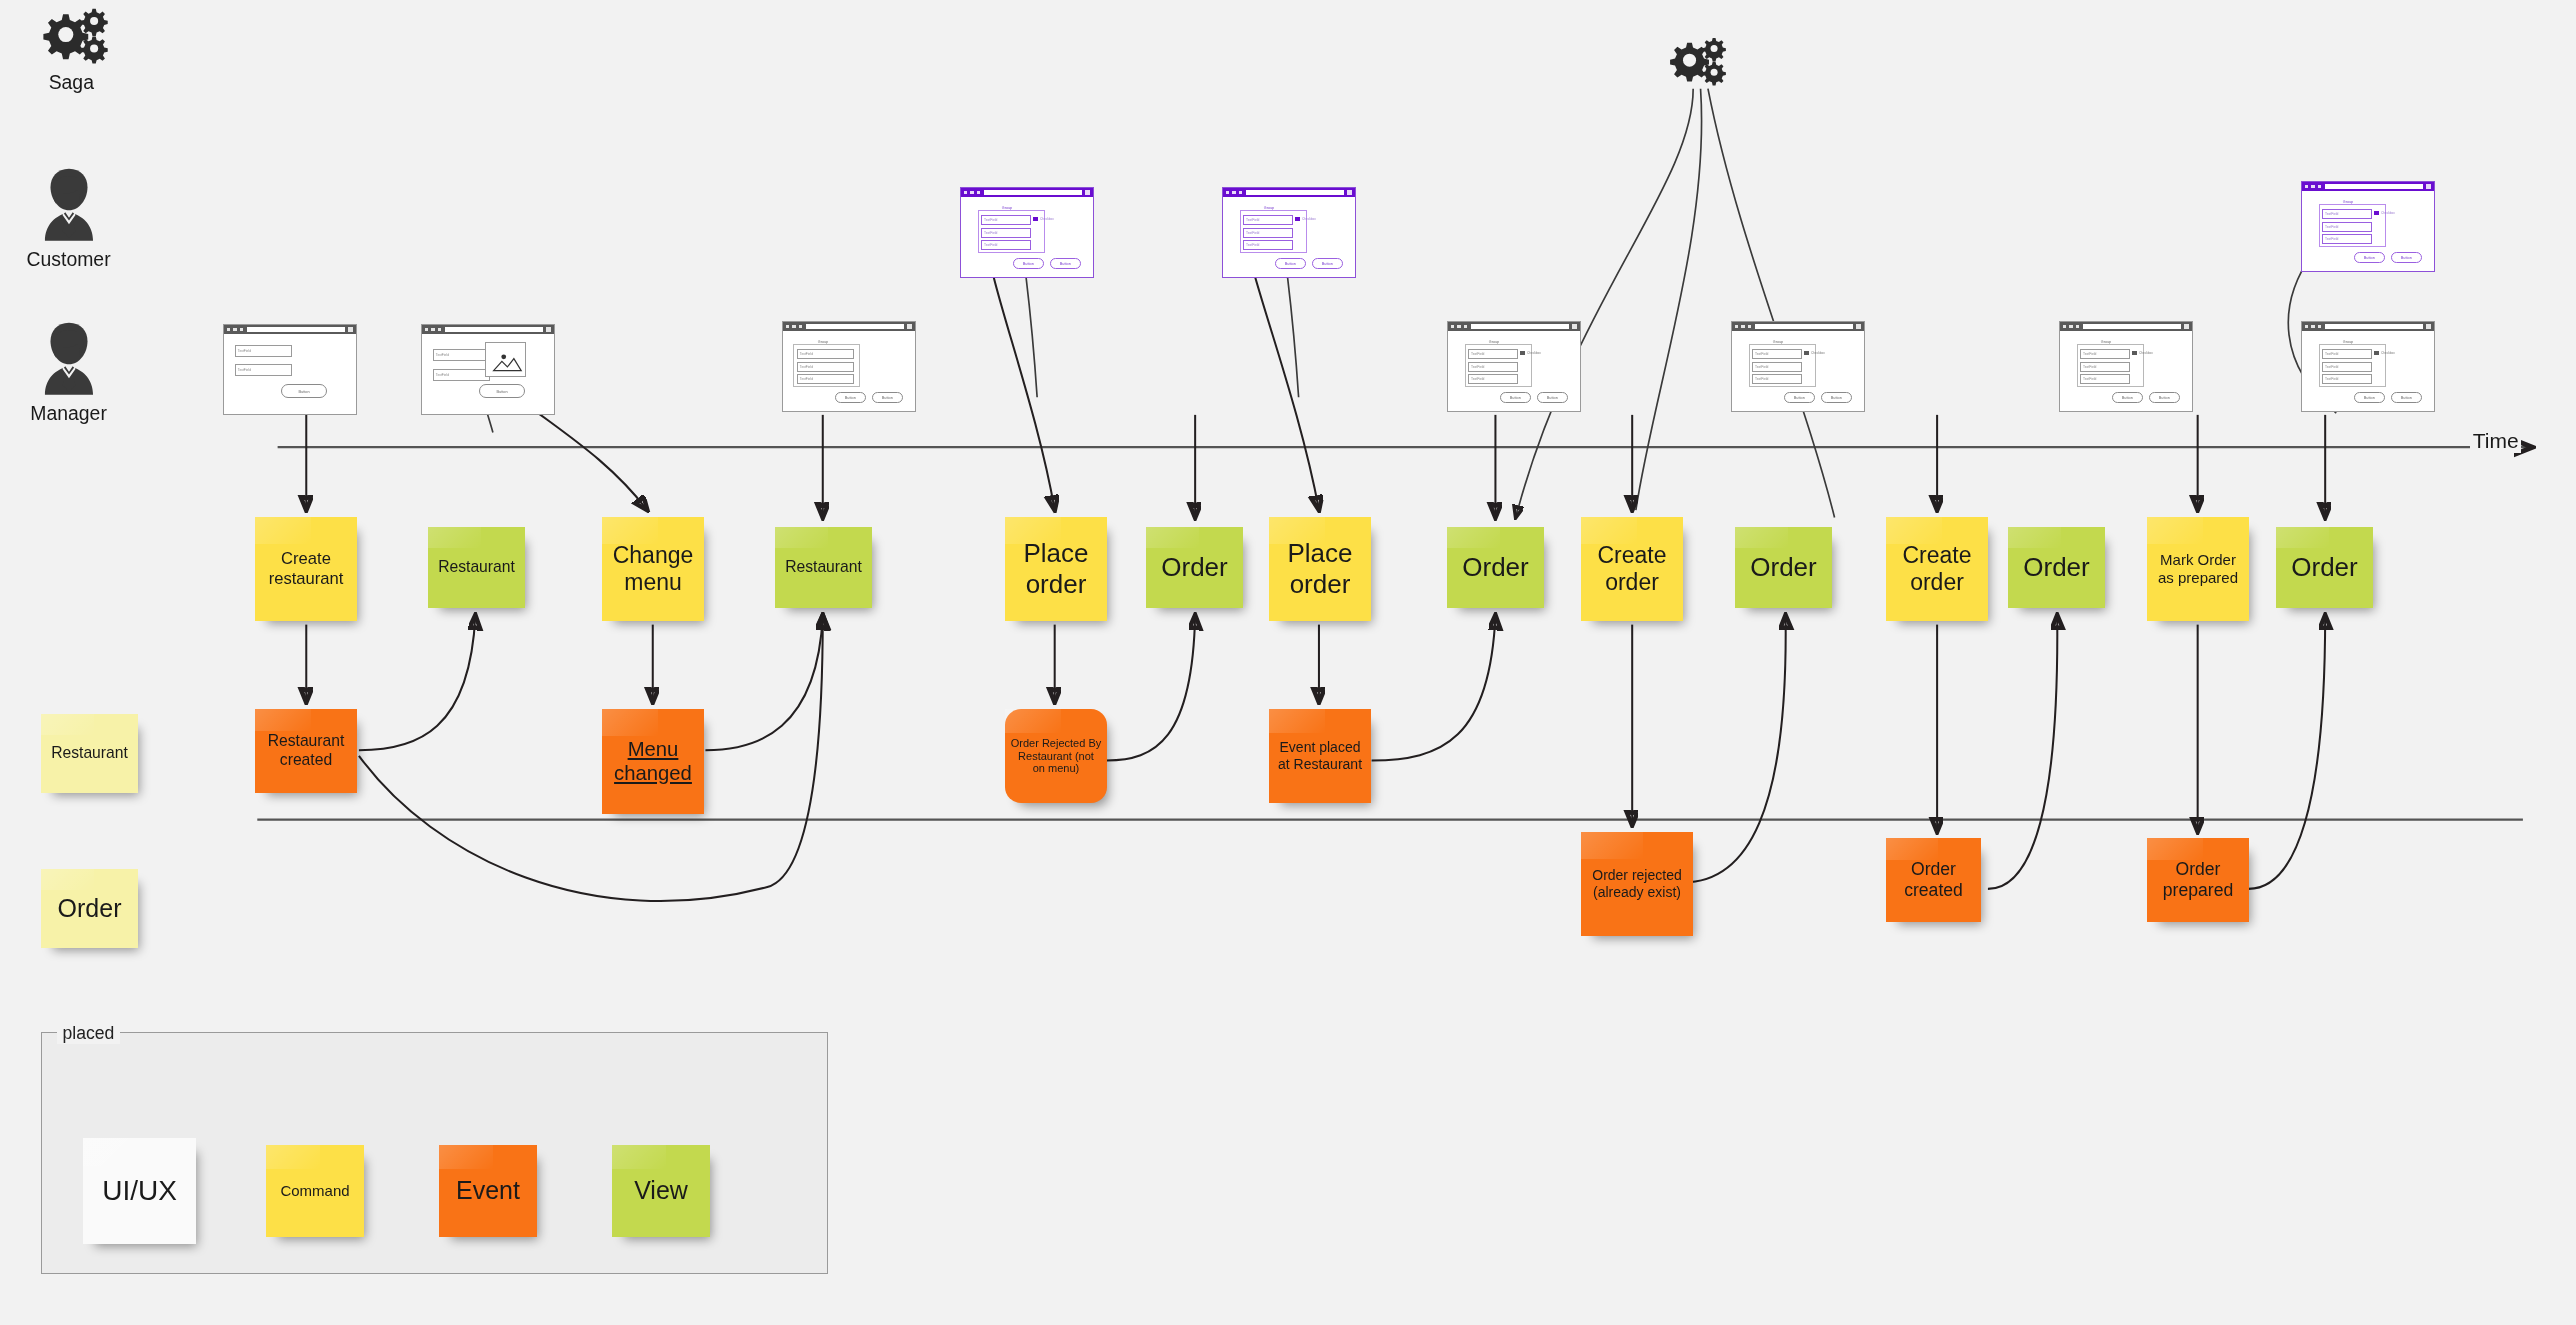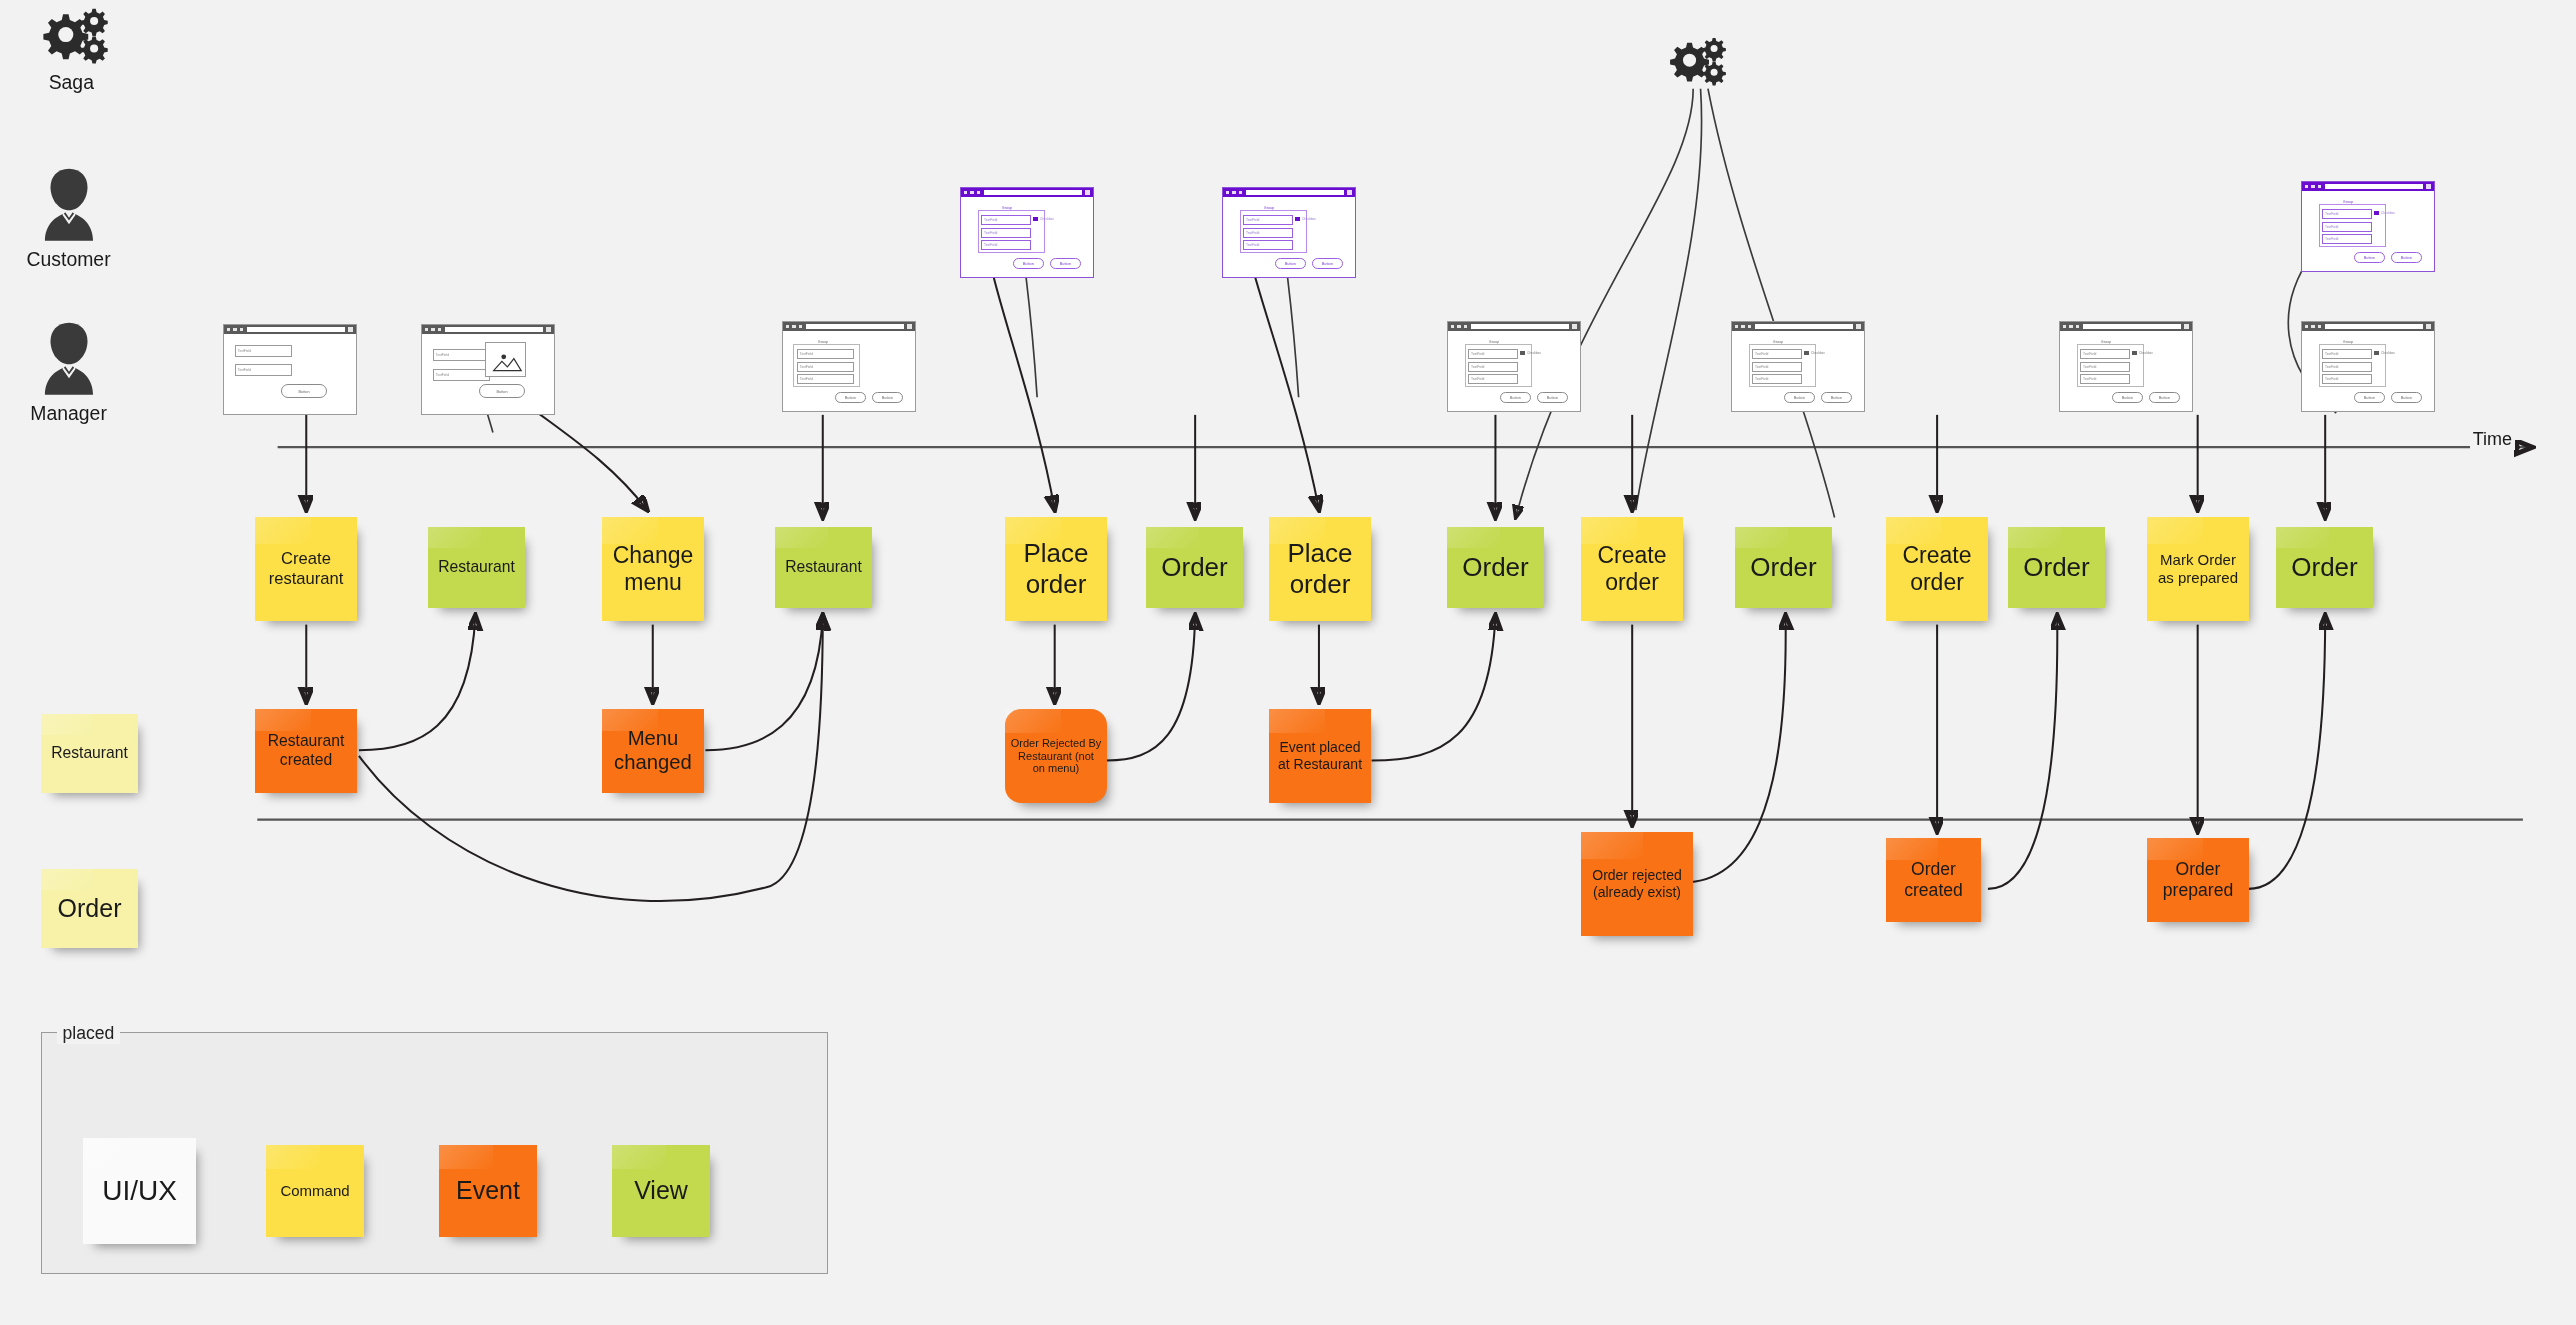--- a/index.html
+++ b/index.html
@@ -88,21 +88,21 @@
   .mock.purple .cbx{border:0.9px solid #6a0dd0;background:#6a0dd0;}
   .mock.purple .cbxlbl{color:#9a7ad0;}
   .mock.purple .btn{border:0.9px solid #9a5fe0;color:#7b3fd0;}
 
   
   #legend{position:absolute;left:41px;top:1032px;width:787px;height:242px;
      border:0.9px solid #9a9a9a;background:#ececec;box-sizing:border-box;z-index:10;}
   #legend-title{position:absolute;left:57px;top:1023px;background:#f2f2f2;
      padding:0 5.5px;font-size:17.6px;color:#222;z-index:12;}
 
-  #time-label{position:absolute;left:2470px;top:429px;font-size:18px;color:#1a1a1a;z-index:12;
+  #time-label{position:absolute;left:2470px;top:429px;font-size:21px;color:#1a1a1a;z-index:12;
      background:#f2f2f2;padding:0 2.8px;}
 </style>
 </head>
 <body>
 
 <div id="board">
 
   <svg id="wires" viewBox="0 0 2787 1434">
     <defs>
       <marker id="ah" markerWidth="9" markerHeight="9" refX="7.4" refY="3.1" orient="auto">
@@ -501,21 +501,21 @@
       </div>
       <div class="note cmd" style="left: 2147px; top: 517px; width: 102px; height: 104px; font-size: 15px;">
         <span>Mark Order as prepared</span>
       </div>
       <div class="note view" style="left: 2276px; top: 527px; width: 97px; height: 81px; font-size: 26px;">
         <span>Order</span>
       </div>
       <div class="note evt" style="left: 255px; top: 709px; width: 102px; height: 84px; font-size: 15.7px;">
         <span>Restaurant created</span>
       </div>
-      <div class="note evt" style="left: 602px; top: 709px; width: 102px; height: 84px; font-size: 20.3px;">
+      <div class="note evt" style="left: 602px; top: 709px; width: 102px; height: 105px; font-size: 20.3px; text-decoration: underline;">
         <span>Menu changed</span>
       </div>
       <div class="note evt" style="left: 1005px; top: 709px; width: 102px; height: 94px; font-size: 11px; border-radius: 16px;">
         <span>Order Rejected By Restaurant (not on menu)</span>
       </div>
       <div class="note evt" style="left: 1269px; top: 709px; width: 102px; height: 94px; font-size: 14px;">
         <span>Event placed at Restaurant</span>
       </div>
       <div class="note evt" style="left: 1581px; top: 832px; width: 112px; height: 104px; font-size: 14px;">
         <span>Order rejected (already exist)</span>

